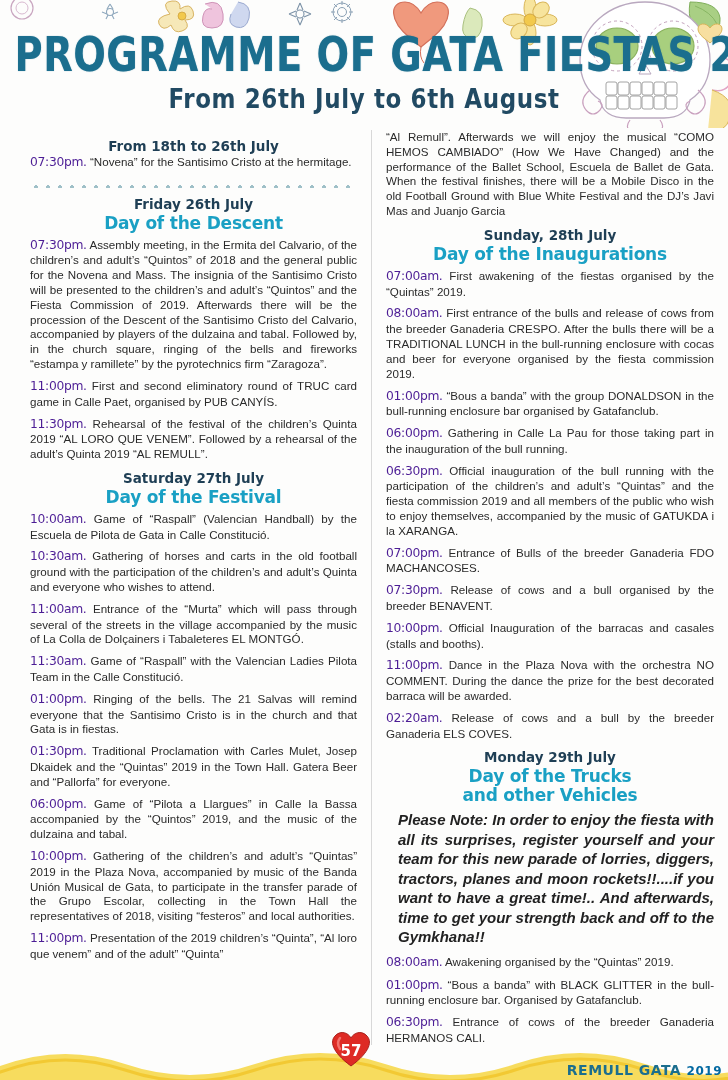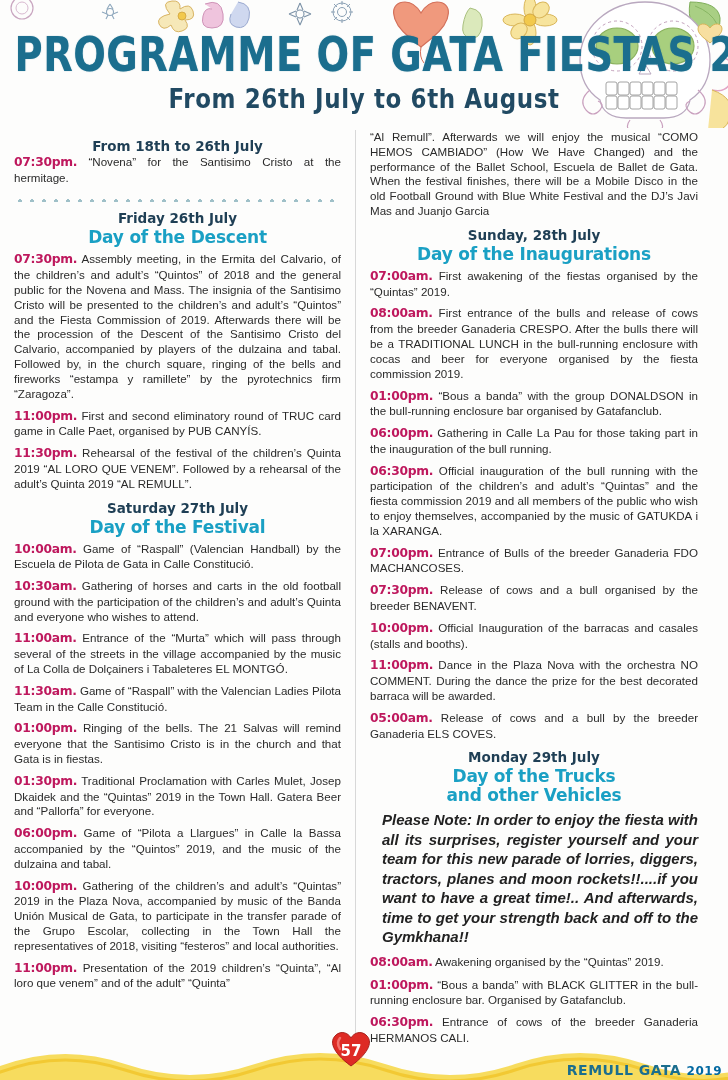--- a/index.html
+++ b/index.html
@@ -55,20 +55,21 @@
     white-space: nowrap;
   }
 
   
   .columns {
     position: absolute;
     top: 130px; left: 0;
     width: 728px; height: 915px;
     display: flex;
     gap: 0;
+    justify-content: flex-end;
   }
   .col {
     width: 356px;
     padding: 0 14px;
     position: relative;
   }
   .col-left { border-right: 1px solid #d8d8d8; }
 
   .sect-day {
     text-align: center;
@@ -101,23 +102,23 @@
     font-family: "Liberation Sans", sans-serif;
     font-size: 11.6px;
     line-height: 1.28;
     color: #2a2a2a;
     text-align: justify;
     margin: 0 0 7px 0;
     hyphens: auto;
   }
   .entry .time {
     font-family: "DejaVu Sans", sans-serif;
-    font-weight: 700;
+    font-weight: 400;
     font-size: 12.3px;
-    color: #be185d;
+    color: #4c1d95;
     letter-spacing: -0.3px;
   }
   .entry.cont { margin-top: 0; }
   .note {
     font-family: "Liberation Sans", sans-serif;
     font-style: italic;
     font-weight: bold;
     font-size: 15px;
     line-height: 1.3;
     color: #222;
@@ -291,21 +292,21 @@
         <div class="sect-title">Day of the Inaugurations</div>
         <div class="entry"><span class="time">07:00am.</span><span> First awakening of the fiestas organised by the “Quintas” 2019.</span></div>
         <div class="entry"><span class="time">08:00am.</span><span> First entrance of the bulls and release of cows from the breeder Ganaderia CRESPO. After the bulls there will be a TRADITIONAL LUNCH in the bull-running enclosure with cocas and beer for everyone organised by the fiesta commission 2019.</span></div>
         <div class="entry"><span class="time">01:00pm.</span><span> “Bous a banda” with the group DONALDSON in the bull-running enclosure bar organised by Gatafanclub.</span></div>
         <div class="entry"><span class="time">06:00pm.</span><span> Gathering in Calle La Pau for those taking part in the inauguration of the bull running.</span></div>
         <div class="entry"><span class="time">06:30pm.</span><span> Official inauguration  of the bull running with the participation of the children’s and adult’s “Quintas” and the fiesta commission 2019 and all members of the public who wish to enjoy themselves, accompanied by the music of GATUKDA i la XARANGA.</span></div>
         <div class="entry"><span class="time">07:00pm.</span><span> Entrance of Bulls of the breeder Ganaderia FDO MACHANCOSES.</span></div>
         <div class="entry"><span class="time">07:30pm.</span><span> Release of cows and a bull organised by the breeder BENAVENT.</span></div>
         <div class="entry"><span class="time">10:00pm.</span><span> Official Inauguration of the barracas and casales (stalls and booths).</span></div>
         <div class="entry"><span class="time">11:00pm.</span><span> Dance in the Plaza Nova with the orchestra NO COMMENT. During the dance the prize for the best decorated barraca will be awarded.</span></div>
-        <div class="entry"><span class="time">05:00am.</span><span> Release of cows and a bull by the breeder Ganaderia ELS COVES.</span></div>
+        <div class="entry"><span class="time">02:20am.</span><span> Release of cows and a bull by the breeder Ganaderia ELS COVES.</span></div>
         <div class="sect-day">Monday 29th July</div>
         <div class="sect-title">Day of the Trucks<br>and other Vehicles</div>
         <div class="note">Please Note: In order to enjoy the fiesta with all its surprises, register yourself and your team for this new parade of lorries, diggers, tractors, planes and moon rockets!!....if you want to have a great time!.. And afterwards, time to get your strength back and off to the Gymkhana!!</div>
         <div class="entry"><span class="time">08:00am.</span><span> Awakening organised by the “Quintas” 2019.</span></div>
         <div class="entry"><span class="time">01:00pm.</span><span> “Bous a banda” with BLACK GLITTER in the bull-running enclosure bar. Organised by Gatafanclub.</span></div>
         <div class="entry"><span class="time">06:30pm.</span><span> Entrance of cows of the breeder Ganaderia HERMANOS CALI.</span></div>
       </div>
   </div>
 
   <div class="footer">

